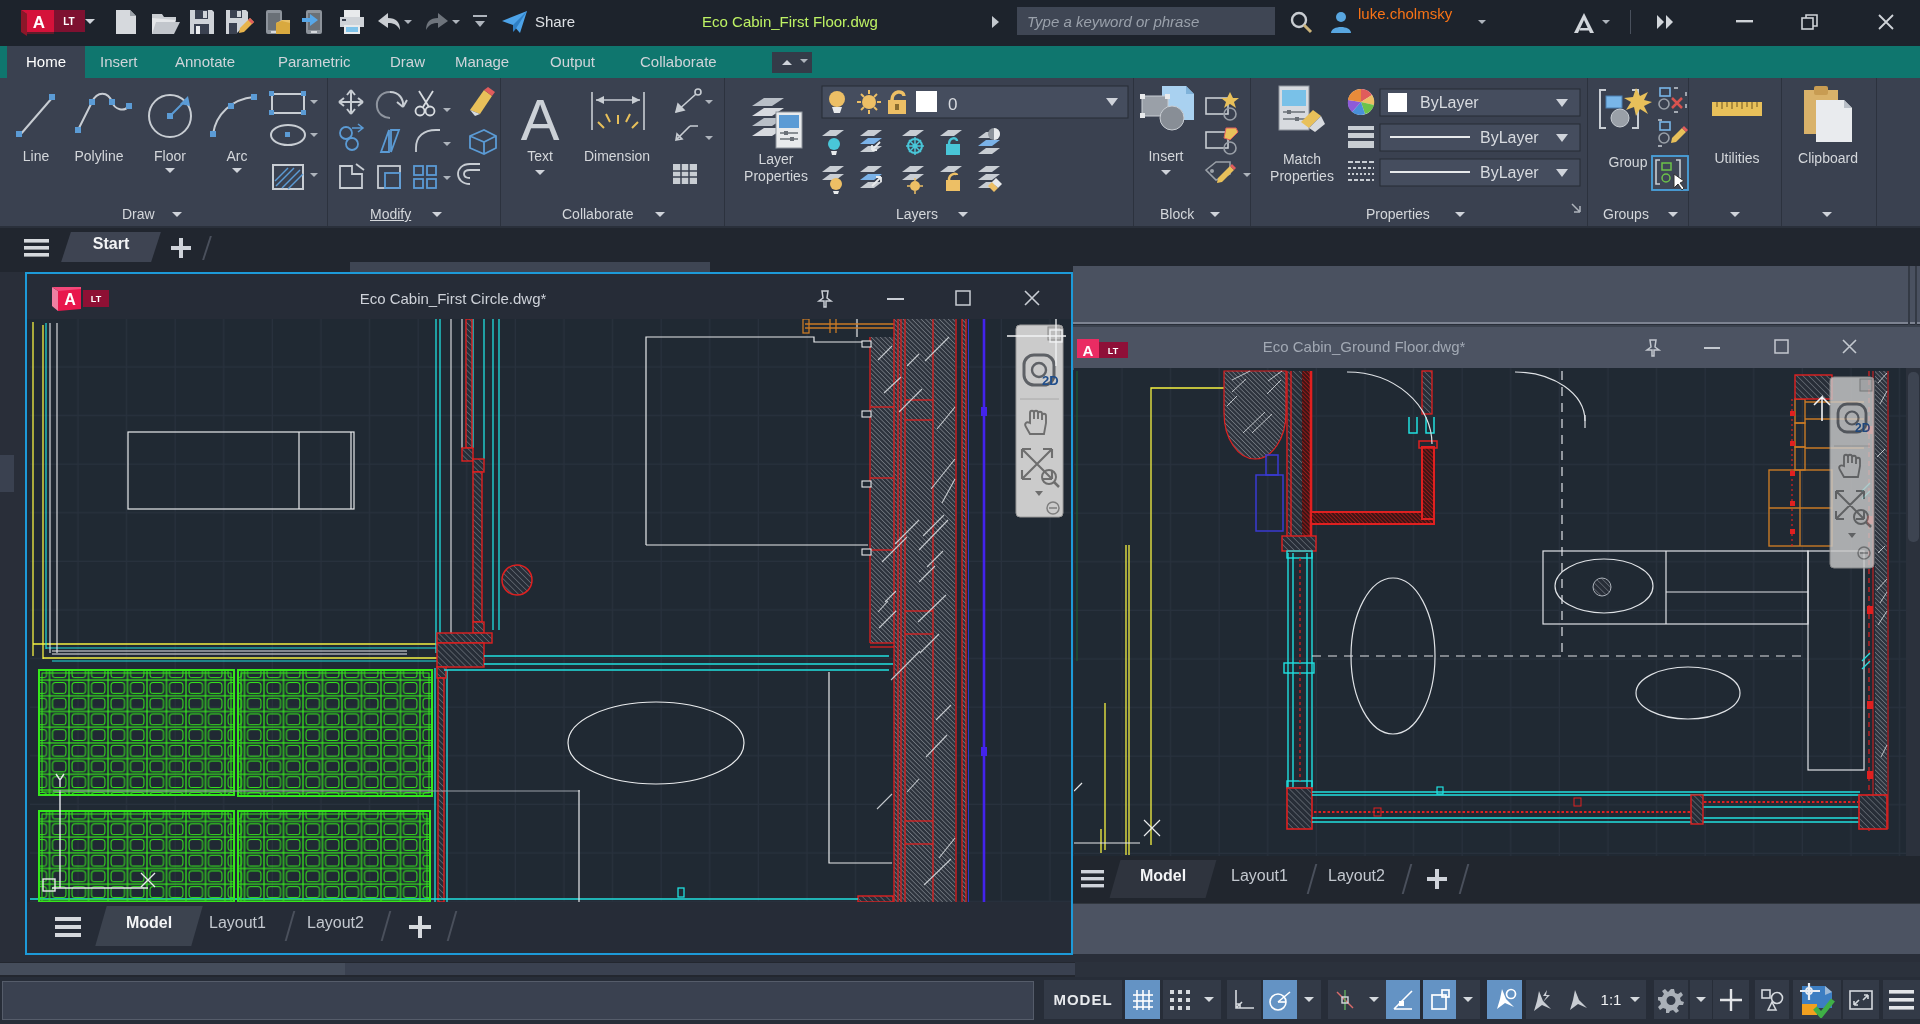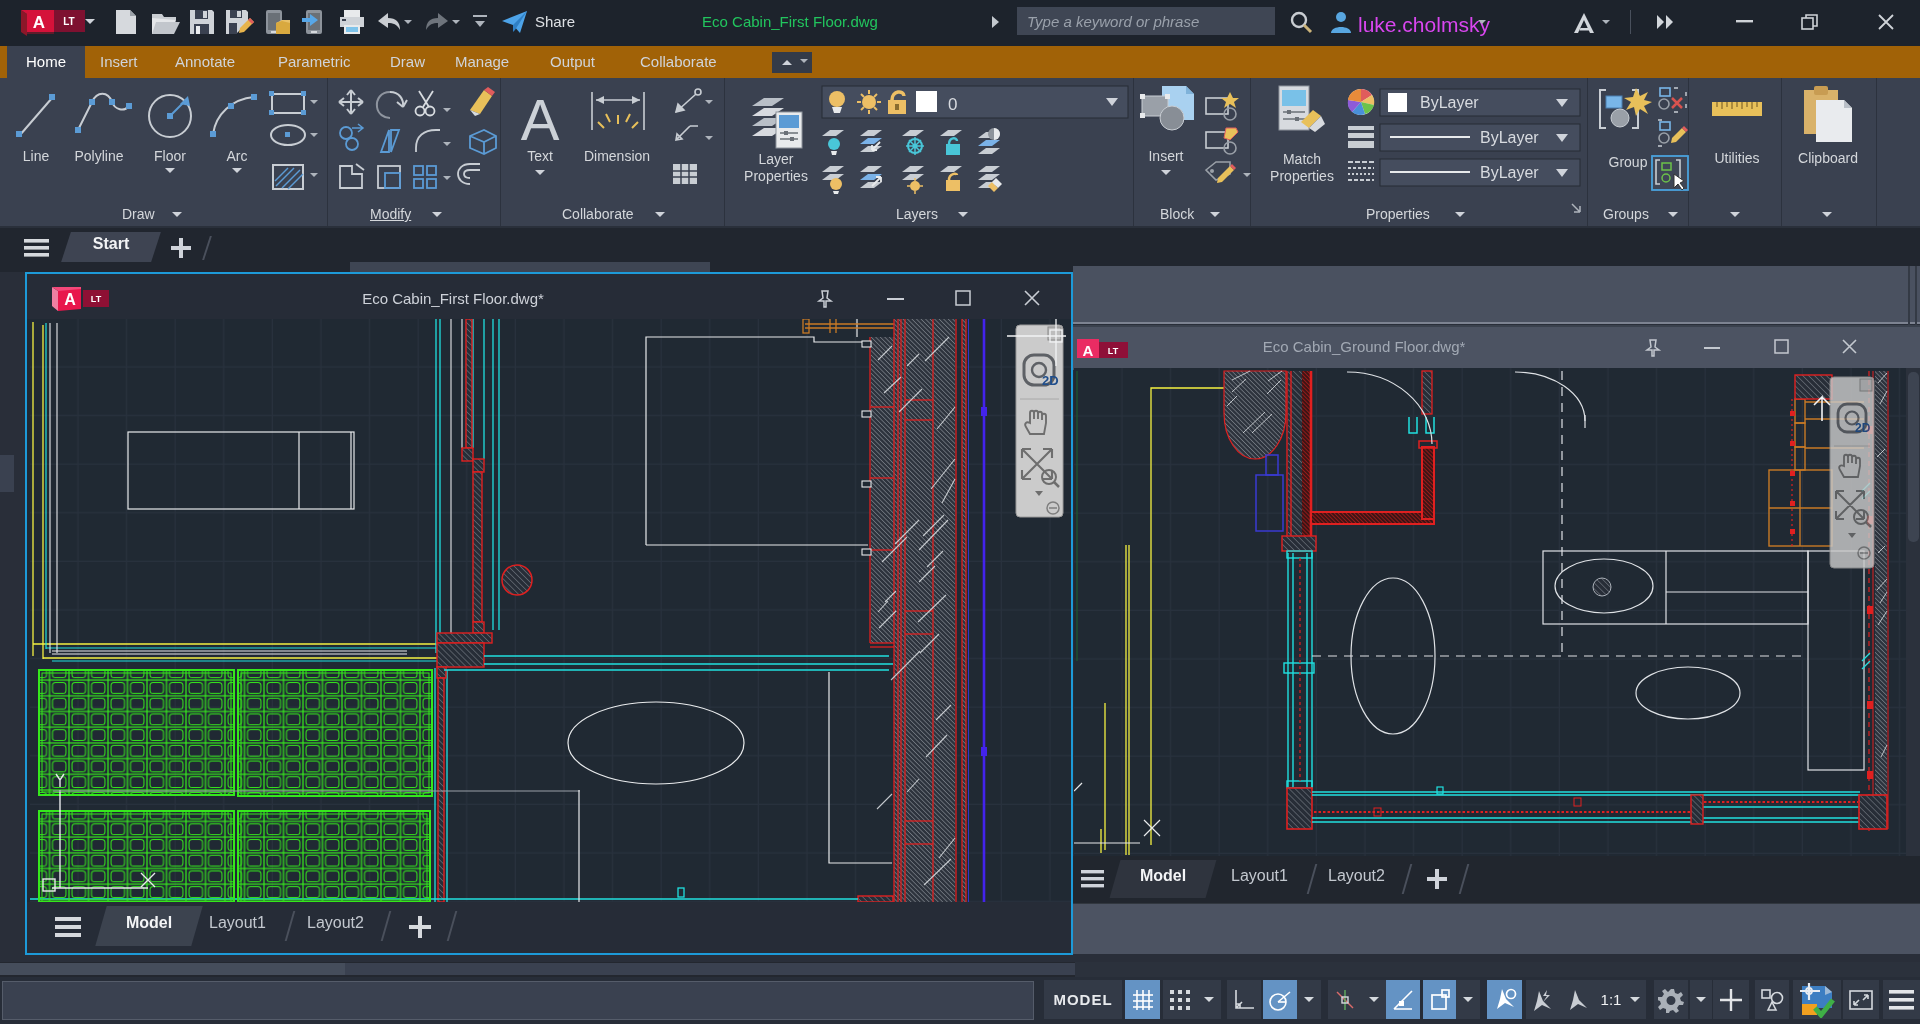--- a/index.html
+++ b/index.html
@@ -1,16 +1,16 @@
 <!DOCTYPE html>
 <html><head><meta charset="utf-8"><style>
 html,body{margin:0;padding:0;width:1920px;height:1024px;overflow:hidden;background:#2b313c;font-family:"Liberation Sans",sans-serif;-webkit-font-smoothing:antialiased;}
 .abs{position:absolute;}
 #titlebar{left:0;top:0;width:1920px;height:46px;background:#1d232c;}
-#tabrow{left:0;top:46px;width:1920px;height:32px;background:#a16207;}
+#tabrow{left:0;top:46px;width:1920px;height:32px;background:#0f766e;}
 #ribbon{left:0;top:78px;width:1920px;height:150px;background:#3a4150;}
 #filerow{left:0;top:228px;width:1920px;height:44px;background:#21262f;}
 #mdi{left:0;top:272px;width:1920px;height:690px;background:#292e39;}
 #strip{left:0;top:962px;width:1920px;height:16px;background:#2b313c;}
 #statusbar{left:0;top:977px;width:1920px;height:47px;background:#272d38;}
 .ttxt{color:#cfd3da;font-size:14px;}
 .rtab{top:0;height:32px;color:#d0d4da;font-size:15px;line-height:32px;}
 .sbtn{top:3px;height:39px;background:#333a47;display:flex;align-items:center;justify-content:center;}
 .sbl{background:#6493c4;}
 .plabel{color:#d4d7db;font-size:14px;}
@@ -97,36 +97,36 @@
   <svg class="abs" style="left:470px;top:12px" width="22" height="20" viewBox="0 0 22 20">
       <rect x="3" y="3" width="14" height="2" fill="#aeb4bc"></rect>
       <path d="M5,9 L15,9 L10,15 Z" fill="#aeb4bc"></path>
     </svg>
 
   <svg class="abs" style="left:500px;top:9px" width="30" height="26" viewBox="0 0 30 26">
       <path d="M2,12 L27,2 L20,24 L13,16 Z" fill="#4da3e8"></path>
       <path d="M13,16 L27,2 L15,21 L13,23 Z" fill="#2f7fc4"></path>
     </svg>
   <div class="abs ttxt" style="left:535px;top:13px;font-size:15px;color:#dde0e4">Share</div>
-  <div class="abs ttxt" style="left:660px;top:13px;width:260px;text-align:center;font-size:15px;color:#22c55e">Eco Cabin_First Floor.dwg</div>
+  <div class="abs ttxt" style="left:660px;top:13px;width:260px;text-align:center;font-size:15px;color:#bef264">Eco Cabin_First Floor.dwg</div>
 
   <svg class="abs" style="left:988px;top:13px" width="14" height="18" viewBox="0 0 14 18">
       <path d="M4,3 L11,9 L4,15 Z" fill="#c3c8ce"></path>
     </svg>
   <div class="abs" style="left:1017px;top:7px;width:258px;height:28px;background:#3f4654;"></div>
   <div class="abs" style="left:1027px;top:13px;color:#9aa1ab;font-style:italic;font-size:15px;">Type a keyword or phrase</div>
   <svg class="abs" style="left:1288px;top:9px" width="26" height="26" viewBox="0 0 26 26">
       <circle cx="11" cy="11" r="7" fill="none" stroke="#c9cdd2" stroke-width="2.4"></circle>
       <line x1="16" y1="16" x2="23" y2="23" stroke="#cbb37a" stroke-width="3"></line>
     </svg>
   <svg class="abs" style="left:1328px;top:9px" width="26" height="26" viewBox="0 0 26 26">
       <circle cx="13" cy="8" r="5" fill="#58a6e0"></circle>
       <path d="M3,24 C3,16 23,16 23,24 Z" fill="#58a6e0"></path>
     </svg>
-  <div class="abs ttxt" style="left:1358px;top:13px;font-size:21px;color:#d946ef">luke.cholmsky</div>
+  <div class="abs ttxt" style="left:1358px;top:5px;font-size:15px;color:#f97316">luke.cholmsky</div>
   <div class="abs caret2" style="left:1478px;top:20px"></div>
   <svg class="abs" style="left:1570px;top:9px" width="30" height="28" viewBox="0 0 30 28">
       <path d="M14,4 L24,24 L20,24 L14,11 L8,24 L4,24 Z M10.5,19 L18,19 L19,21.5 L9.5,21.5Z" fill="#d2d6db"></path>
     </svg>
   <div class="abs caret2" style="left:1602px;top:20px"></div>
   <div class="abs" style="left:1630px;top:10px;width:1px;height:24px;background:#49505c"></div>
   <svg class="abs" style="left:1654px;top:12px" width="26" height="20" viewBox="0 0 26 20">
       <path d="M3,3 L10,10 L3,17 Z" fill="#d2d6db"></path>
       <path d="M12,3 L19,10 L12,17 Z" fill="#d2d6db"></path>
     </svg>
@@ -802,21 +802,21 @@
 
 <div class="abs" style="left:25px;top:0px;width:1044px;height:679px;background:#262c37;border:2px solid #1d9ad8;">
   <svg class="abs" style="left:23px;top:11px" width="62" height="27" viewBox="0 0 62 27">
     <path d="M2,2 L8,6 L8,26 L2,21 Z" fill="#ef7fa2"></path>
     <path d="M8,2 L31,2 L31,24 L8,26 L8,6 Z" fill="#e8174c"></path>
     <path d="M2,2 L31,2 L31,4 L8,6 Z" fill="#f4487a"></path>
     <text x="20" y="20" font-size="16" font-weight="bold" fill="#fff" text-anchor="middle" font-family="Liberation Sans">A</text>
     <rect x="33" y="5" width="26" height="17" fill="#8e1034"></rect>
         <text x="46" y="17" font-size="9" font-weight="bold" fill="#fff" text-anchor="middle" font-family="Liberation Sans">LT</text>
   </svg>
-  <div class="abs" style="left:226px;top:16px;width:400px;text-align:center;color:#ced2d9;font-size:15px;">Eco Cabin_First Floor.dwg*</div>
+  <div class="abs" style="left:226px;top:16px;width:400px;text-align:center;color:#ced2d9;font-size:15px;">Eco Cabin_First Circle.dwg*</div>
   <svg class="abs" style="left:788px;top:15px" width="20" height="20" viewBox="0 0 20 20">
         <path d="M7,2 L13,2 L12,9 L16,12 L11,12 L11,18 L9,18 L9,12 L4,12 L8,9 Z" fill="none" stroke="#c9cdd4" stroke-width="1.5"></path>
       </svg>
   <div class="abs" style="left:860px;top:24px;width:17px;height:2px;background:#c9cdd4;"></div>
   <svg class="abs" style="left:928px;top:16px" width="17" height="17" viewBox="0 0 17 17">
         <rect x="1" y="1" width="14" height="14" fill="none" stroke="#c9cdd4" stroke-width="1.5"></rect>
       </svg>
   <svg class="abs" style="left:997px;top:16px" width="17" height="17" viewBox="0 0 17 17">
         <path d="M1,1 L15,15 M15,1 L1,15" stroke="#c9cdd4" stroke-width="1.6"></path>
       </svg>

